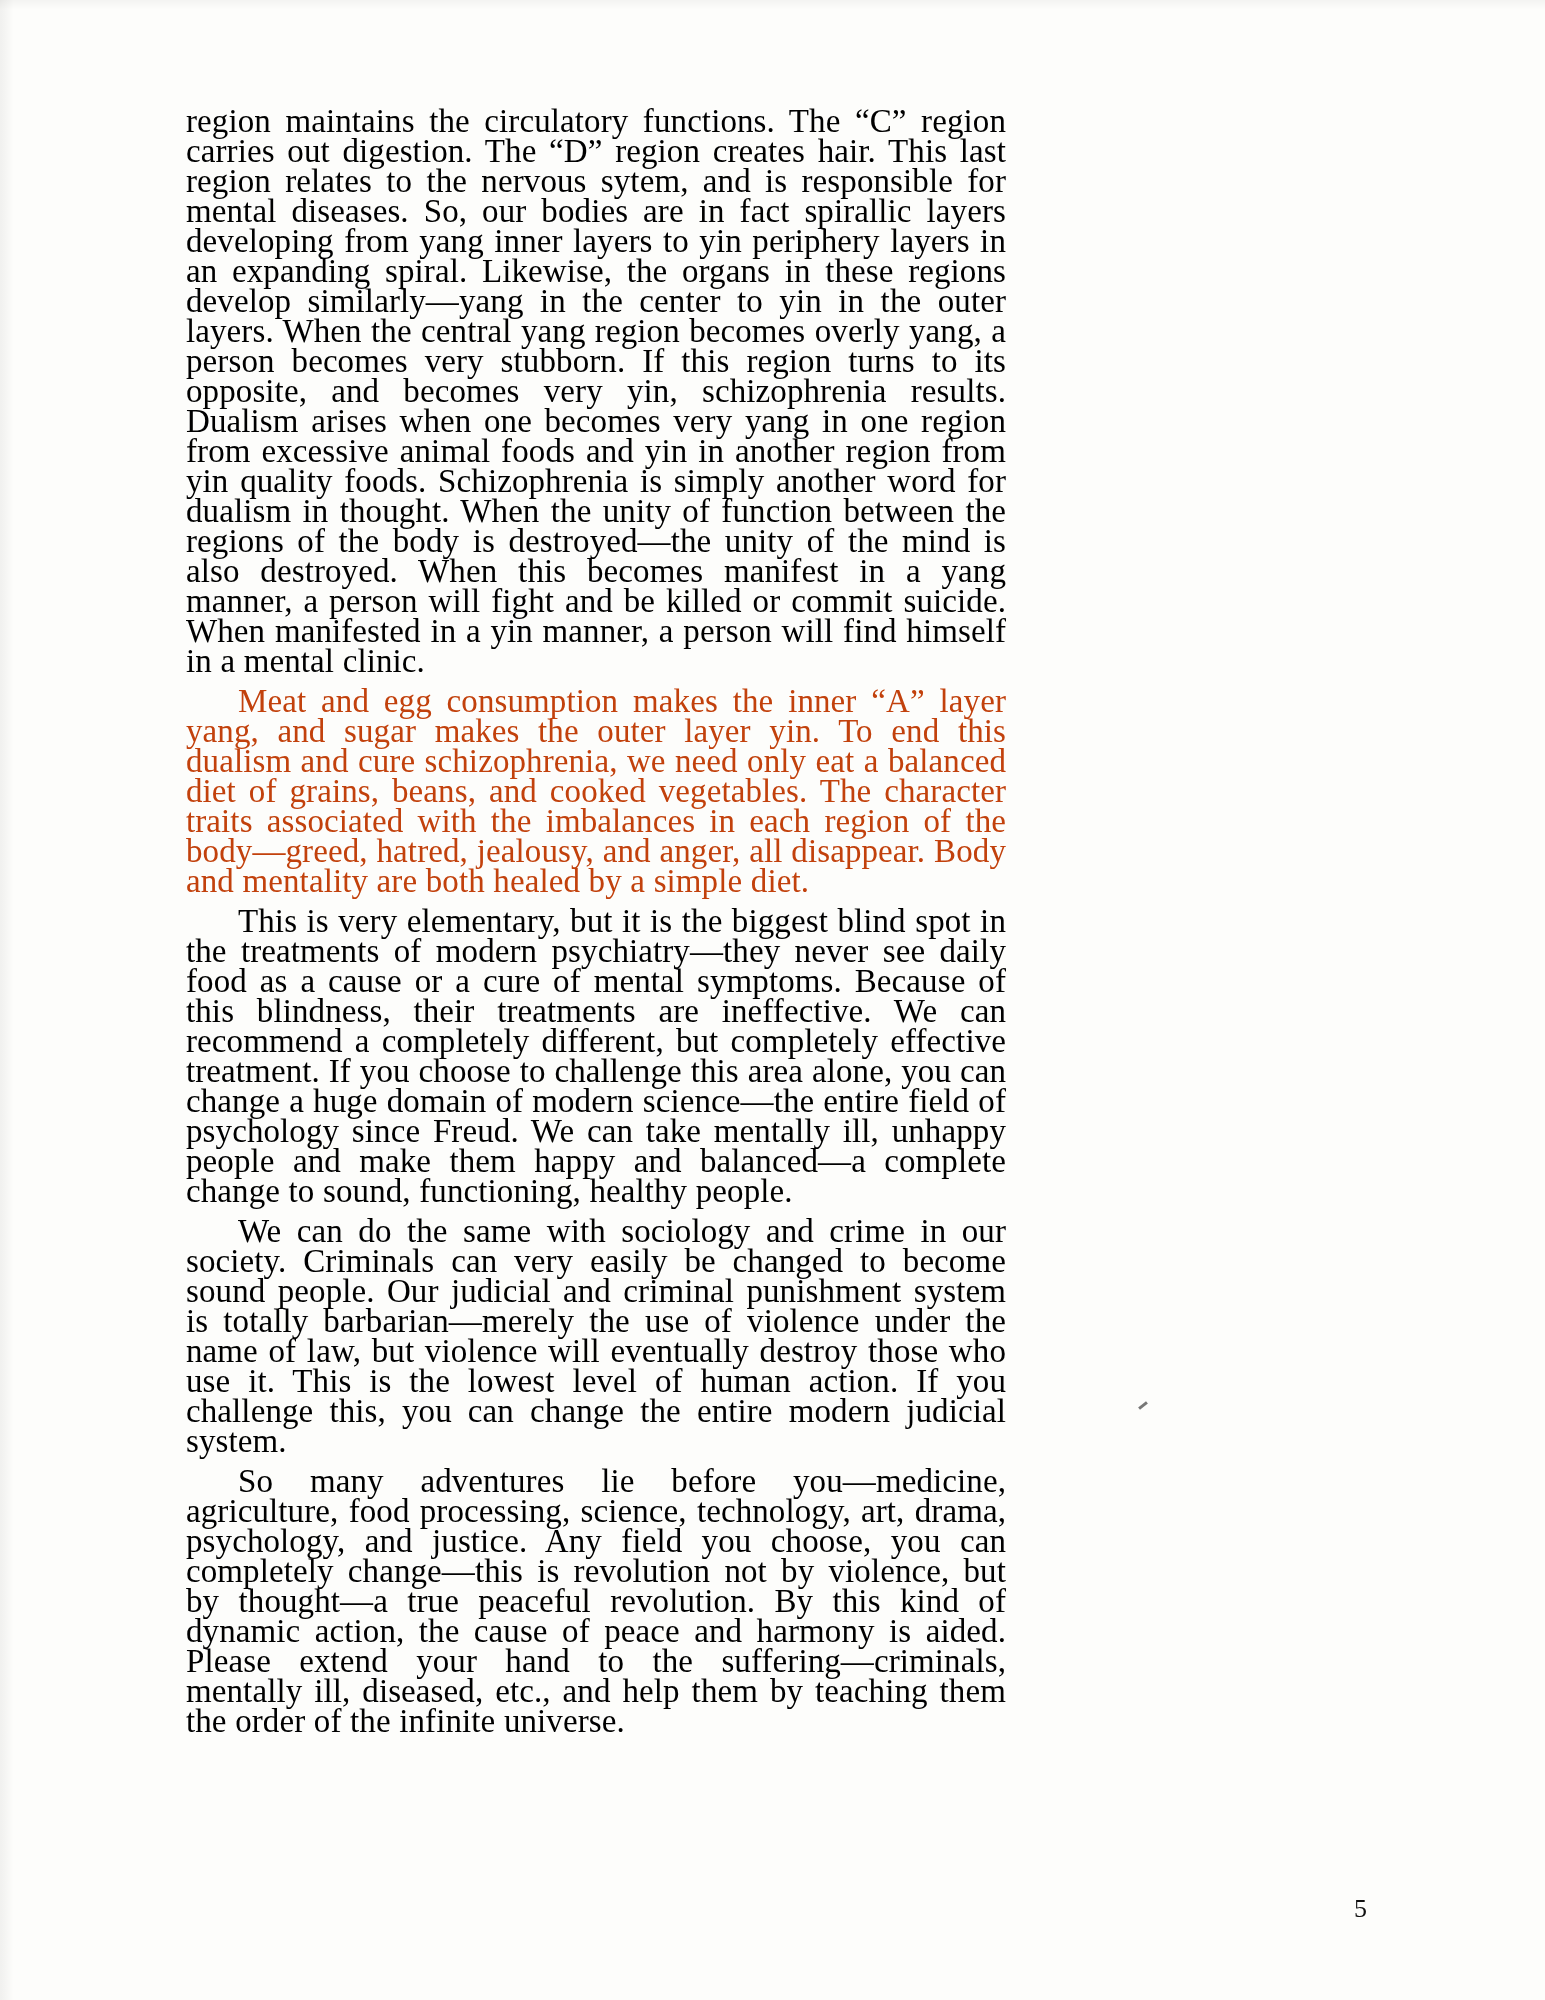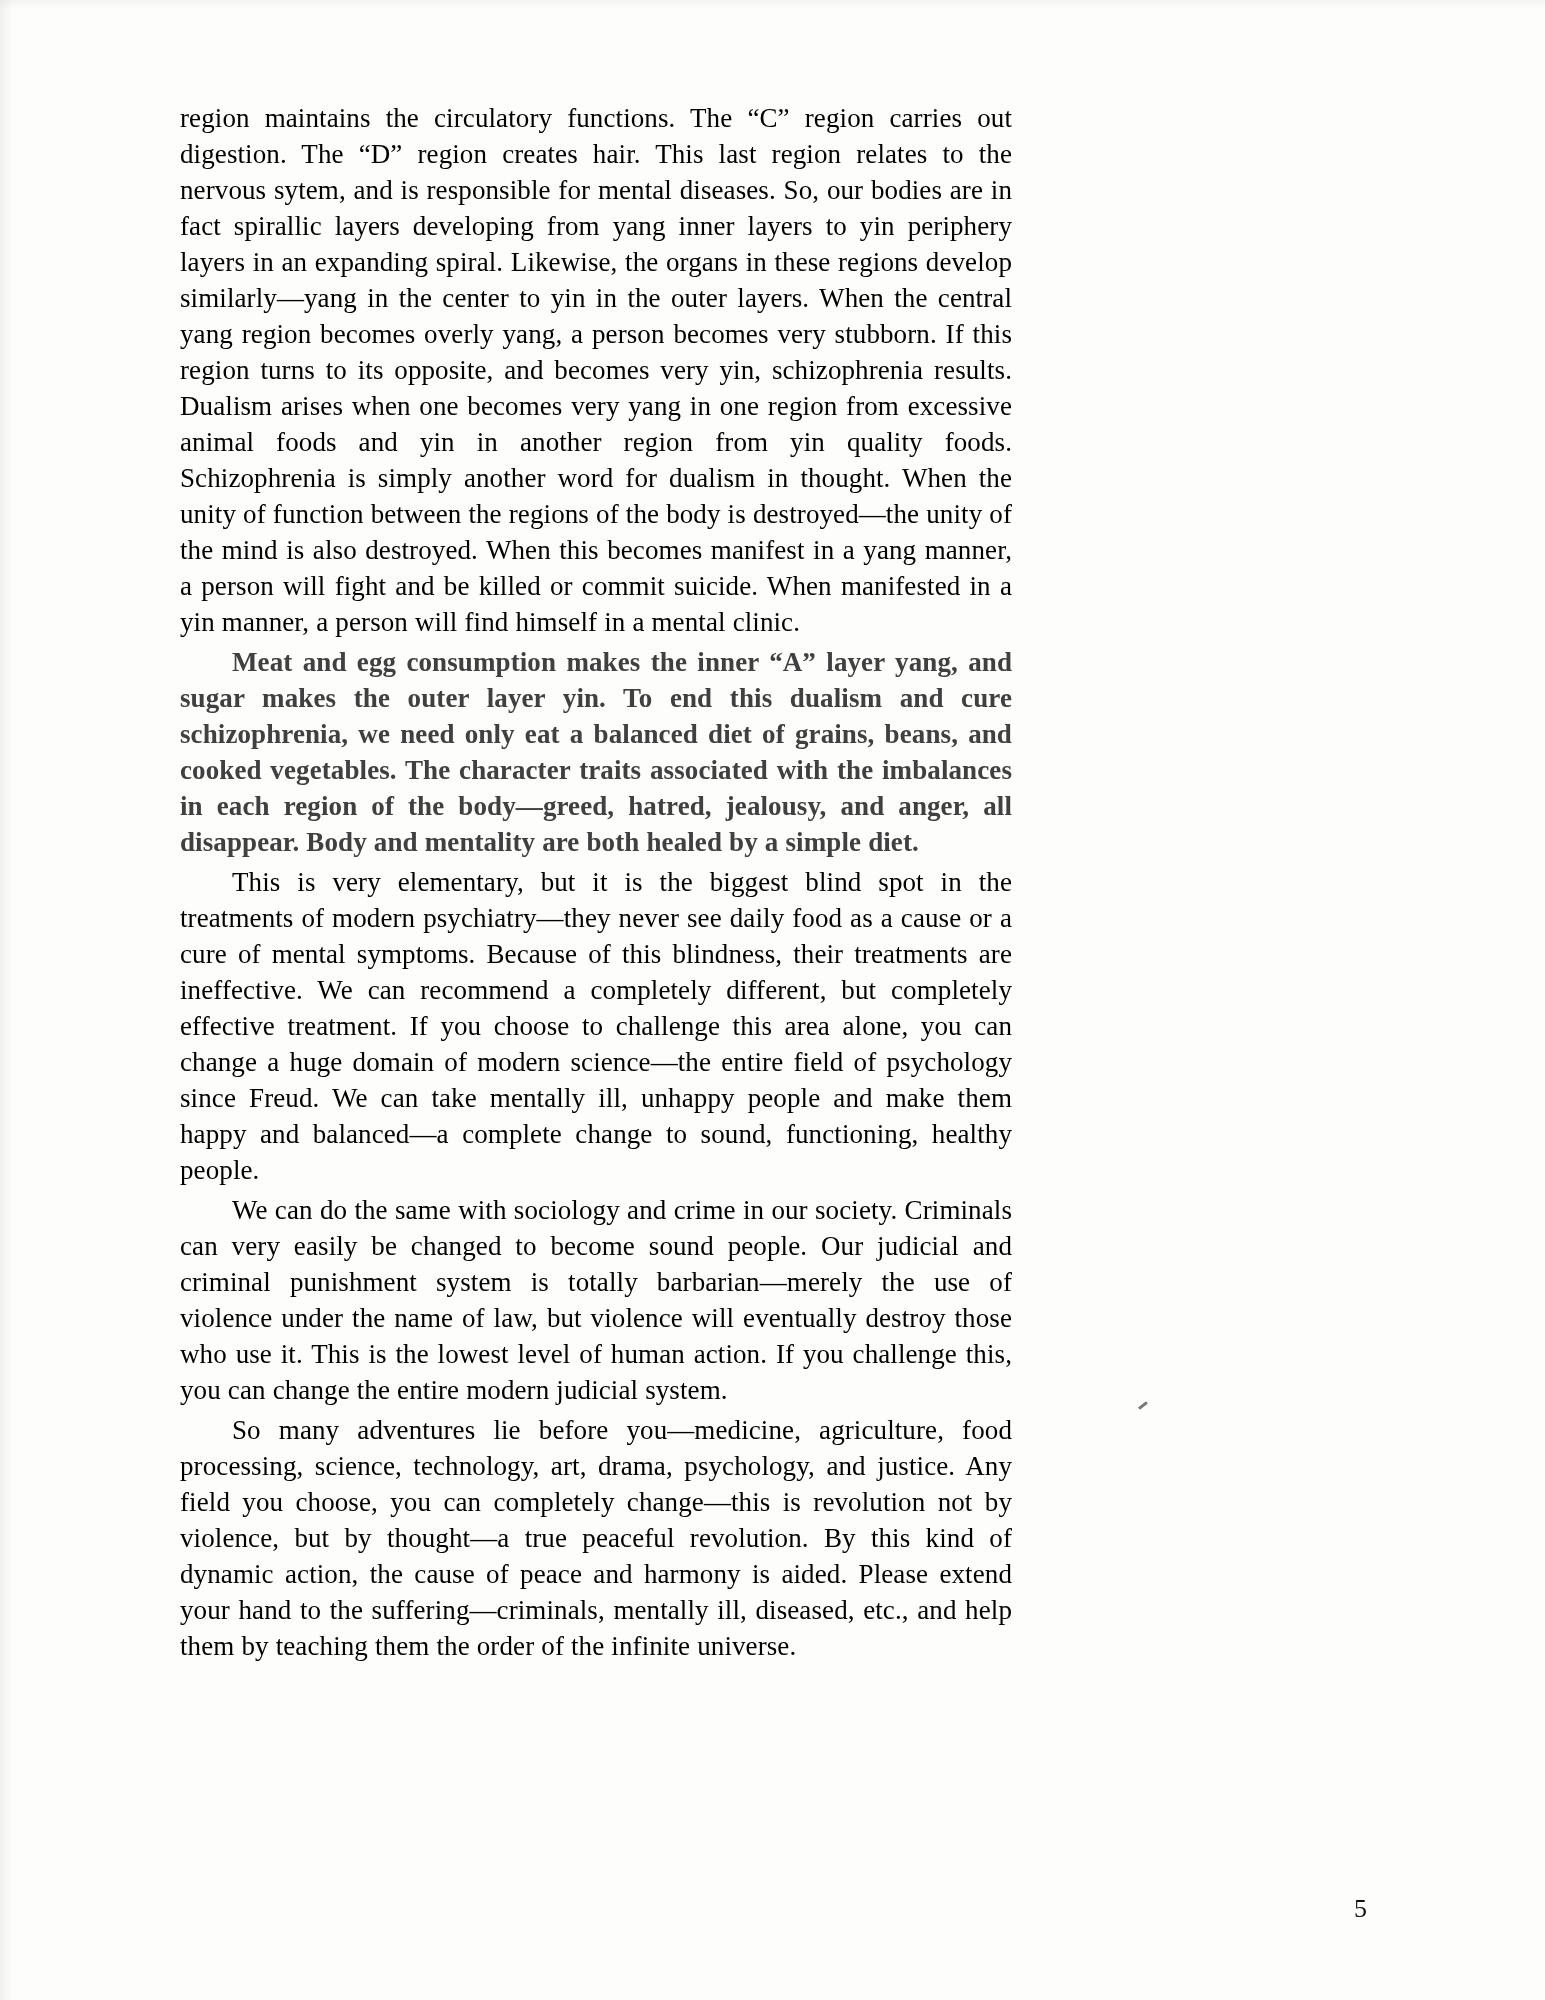--- a/index.html
+++ b/index.html
@@ -34,39 +34,39 @@
   }
 
   .text-block {
     position: absolute;
     left: 176px;
     top: 96px;
     width: 840px;
   }
 
   p.para {
-    margin: 4px;
+    margin: 10px;
     padding: 0;
     text-align: justify;
     text-justify: inter-word;
-    font-size: 27px;
-    line-height: 36.0px;
+    font-size: 33px;
+    line-height: 30px;
     color: #0a0a0a;
     letter-spacing: 0.1px;
     word-spacing: 0.2px;
     -webkit-font-smoothing: none;
   }
   p.para + p.para {
     text-indent: 52px;
   }
 
   
   p.ink-heavy {
-    font-weight: bold;
-    color: #404040;
+    font-weight: normal;
+    color: #c2410c;
   }
   p.ink-mixed {
     color: #000000;
   }
 
   .page-number {
     position: absolute;
     right: 178px;
     bottom: 78px;
     font-size: 26px;

